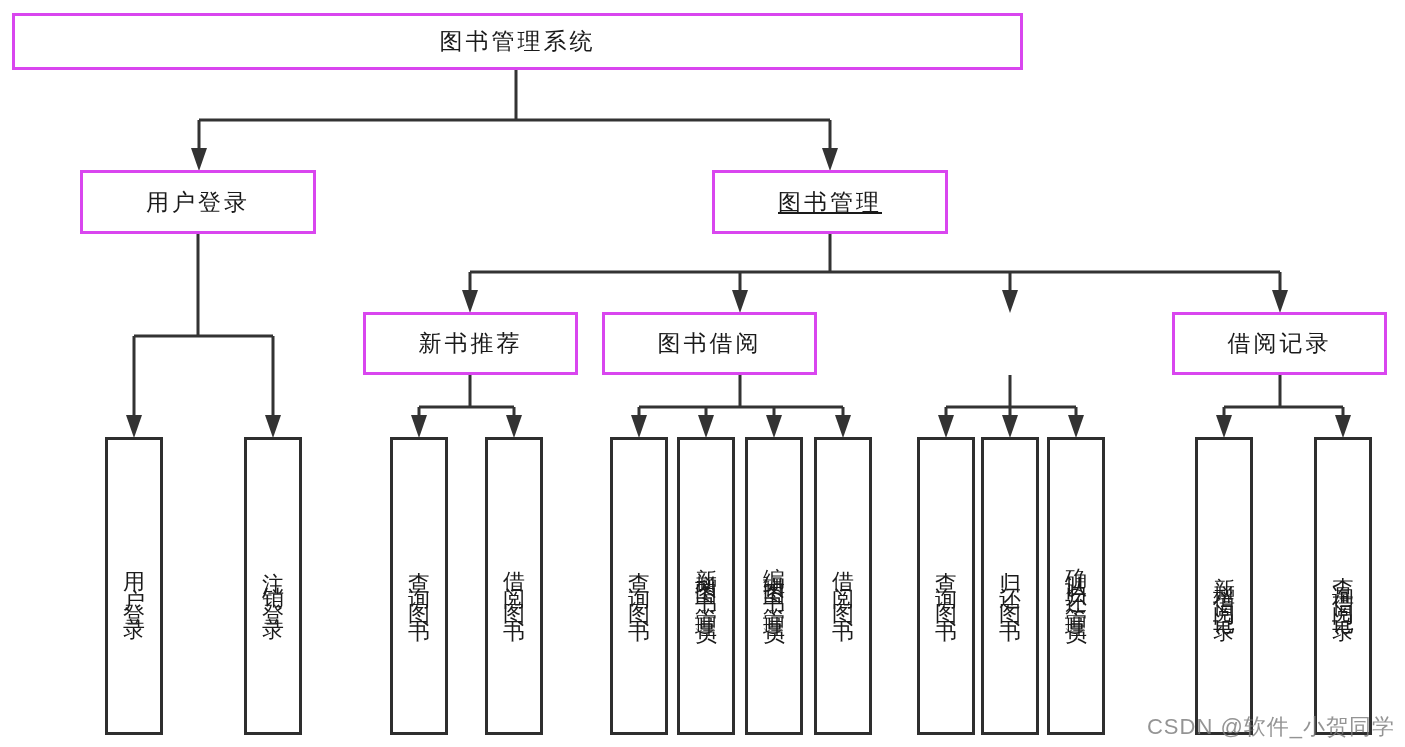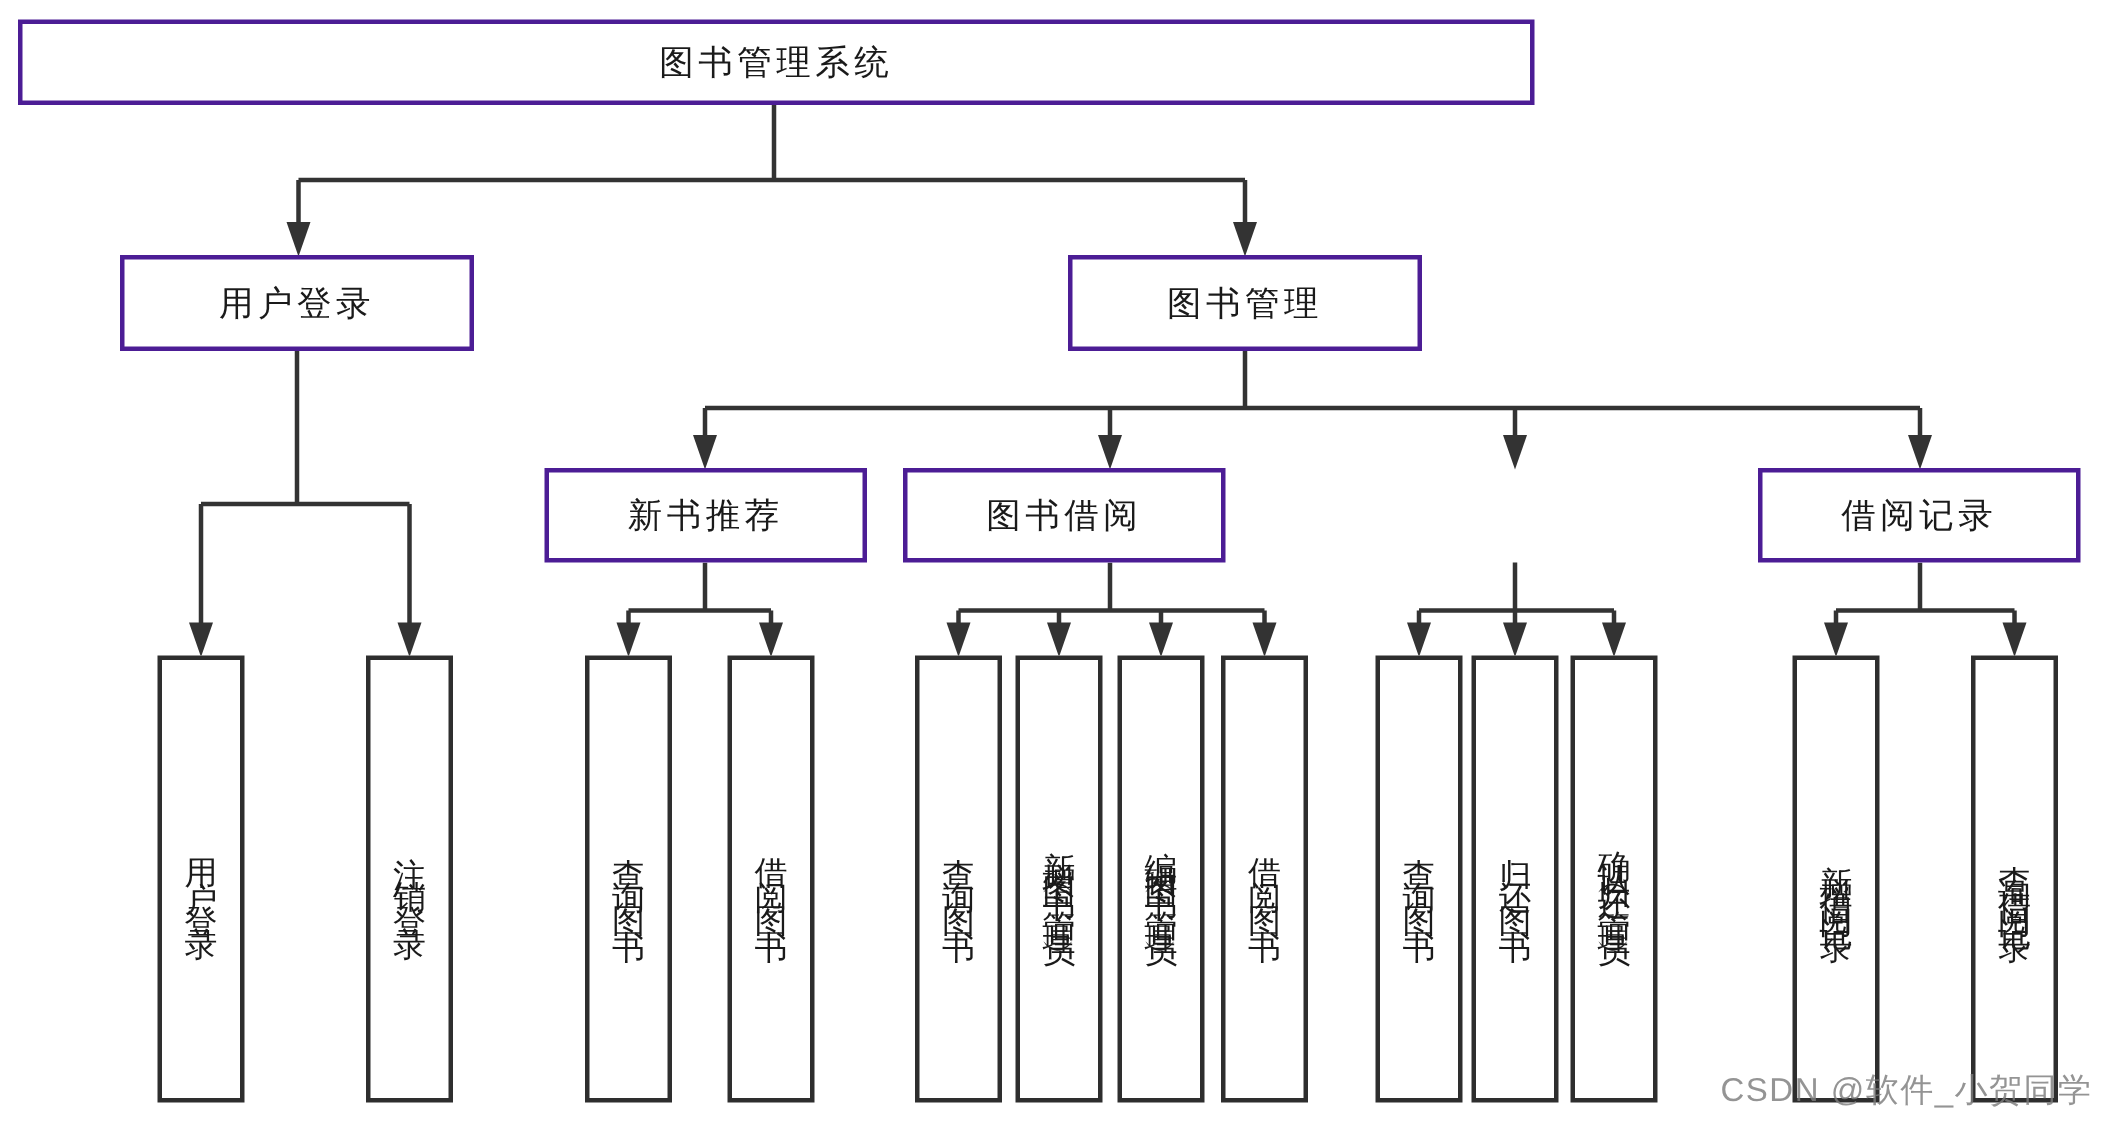--- a/index.html
+++ b/index.html
@@ -14,36 +14,36 @@
   }
   svg.connectors {
     position: absolute;
     left: 0; top: 0;
     width: 1405px; height: 747px;
     z-index: 1;
   }
   .node {
     position: absolute;
     box-sizing: border-box;
-    border: 3px solid #4c1d95;
+    border: 3px solid #d946ef;
     background: #ffffff;
     display: flex;
     align-items: center;
     justify-content: center;
     z-index: 2;
   }
   .node > span {
     font-size: 23px;
     letter-spacing: 3px;
     white-space: nowrap;
     color: #1a1a1a;
   }
   .hnode-root   { left: 12px;  top: 13px;  width: 1011px; height: 57px; }
   .hnode-l2a    { left: 80px;  top: 170px; width: 236px;  height: 64px; }
-  .hnode-l2b    { left: 712px; top: 170px; width: 236px;  height: 64px; }
+  .hnode-l2b    { left: 712px; top: 170px; width: 236px;  height: 64px; text-decoration: underline; }
   .hnode-l3     { top: 312px; width: 215px; height: 63px; }
   .l3-0 { left: 363px; font-family: Liberation Serif, serif; }
   .l3-1 { left: 602px; }
   .l3-2 { left: 903px; }
   .l3-3 { left: 1172px; }
   .vnode {
     position: absolute;
     box-sizing: border-box;
     border: 3px solid #2e2e2e;
     background: #ffffff;

